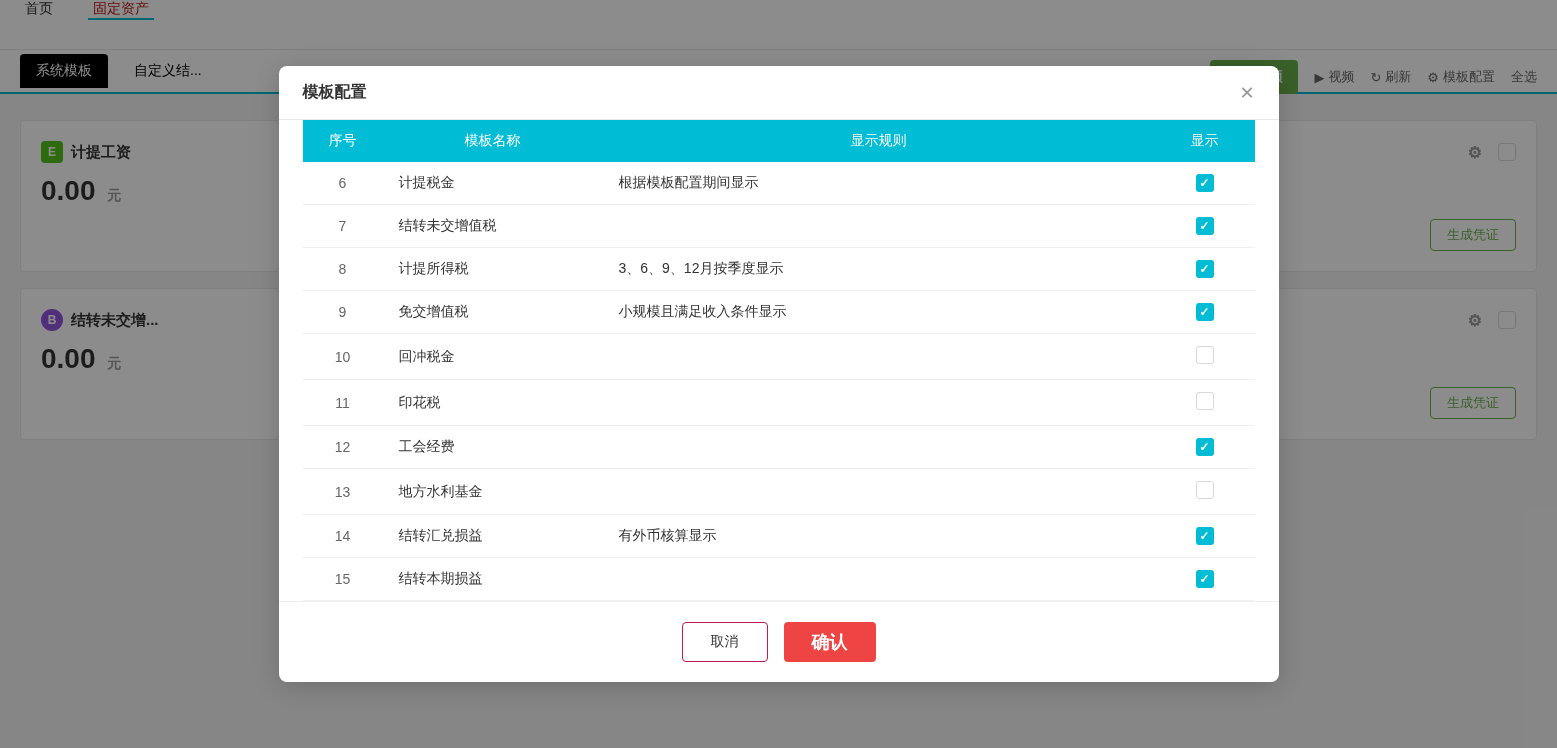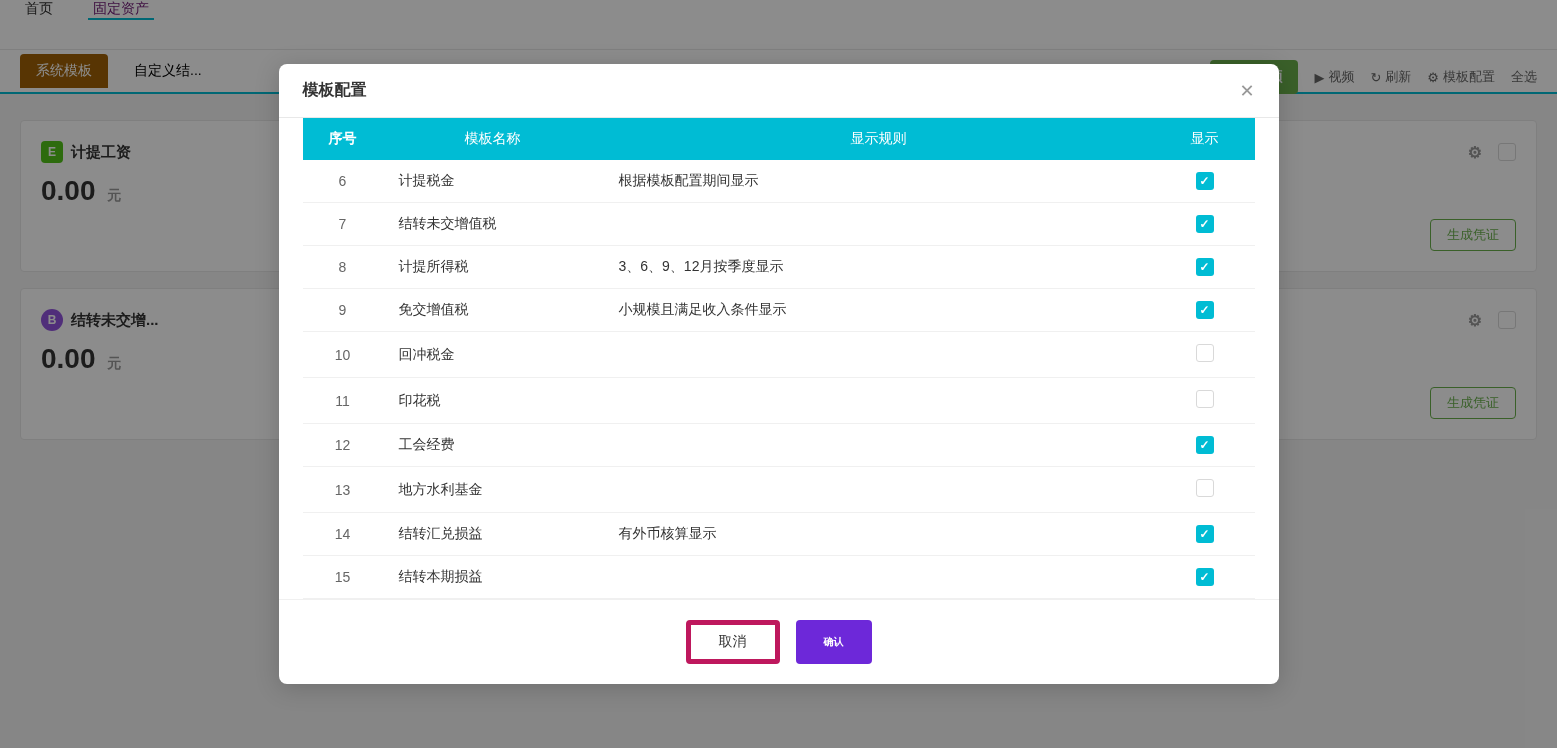--- a/index.html
+++ b/index.html
@@ -32,42 +32,42 @@
       border-bottom: 1px solid #e8e8e8;
       gap: 30px;
     }
     .nav-item {
       color: #333;
       font-size: 14px;
       cursor: pointer;
       padding: 0 5px;
     }
     .nav-item.active {
-      color: #701a75;
+      color: #b91c1c;
       border-bottom: 2px solid #00bcd4;
     }
 
     
     .sub-nav {
       background: #fff;
       height: 44px;
       display: flex;
       align-items: center;
       padding: 0 20px;
       border-bottom: 2px solid #00bcd4;
       gap: 10px;
     }
     .sub-tab {
       padding: 8px 16px;
       cursor: pointer;
       color: #000000;
       border-radius: 4px 4px 0 0;
     }
     .sub-tab.active {
-      background: #a16207;
+      background: #000000;
       color: #fff;
     }
 
     
     .right-toolbar {
       position: absolute;
       top: 60px;
       right: 20px;
       display: flex;
       align-items: center;
@@ -289,36 +289,36 @@
 
     
     .modal-footer {
       display: flex;
       justify-content: center;
       gap: 16px;
       padding: 20px 24px;
       border-top: 1px solid #f0f0f0;
     }
     .btn-cancel {
-      border: 5px solid #be185d;
+      border: 1px solid #be185d;
       background: #fff;
       color: #333;
       padding: 8px 28px;
       border-radius: 4px;
       cursor: pointer;
       font-size: 14px;
     }
     .btn-confirm {
       border: none;
-      background: #6d28d9;
+      background: #ef4444;
       color: #fff;
       padding: 8px 28px;
       border-radius: 4px;
       cursor: pointer;
-      font-size: 10px;
+      font-size: 18px;
       font-weight: bold;
     }
   </style>
 </head>
 <body>
 
 <div class="bg-page">
 
   <div class="top-nav">
     <span class="nav-item">首页</span>
@@ -394,21 +394,21 @@
 <div class="modal">
   <div class="modal-header">
     <span class="modal-title">模板配置</span>
     <button class="modal-close">✕</button>
   </div>
 
   <div class="modal-body">
     <table class="config-table">
       <thead>
         <tr>
-          <th style="width:80px;font-weight:bold;">序号</th>
+          <th style="width:80px;">序号</th>
           <th style="width:220px;">模板名称</th>
           <th>显示规则</th>
           <th style="width:100px;">显示</th>
         </tr>
       </thead>
       <tbody id="table-body">
       <tr>
             <td>6</td>
             <td>计提税金</td>
             <td>根据模板配置期间显示</td>

